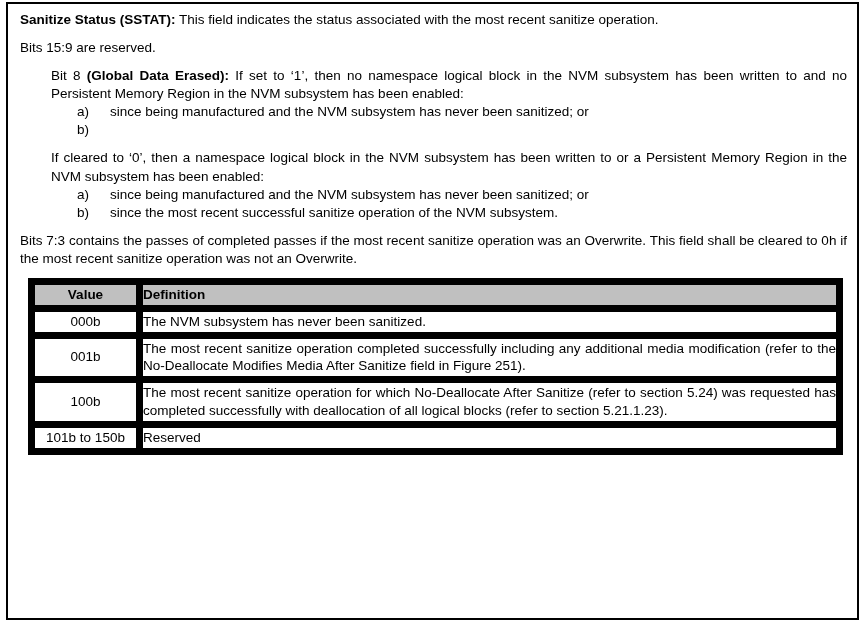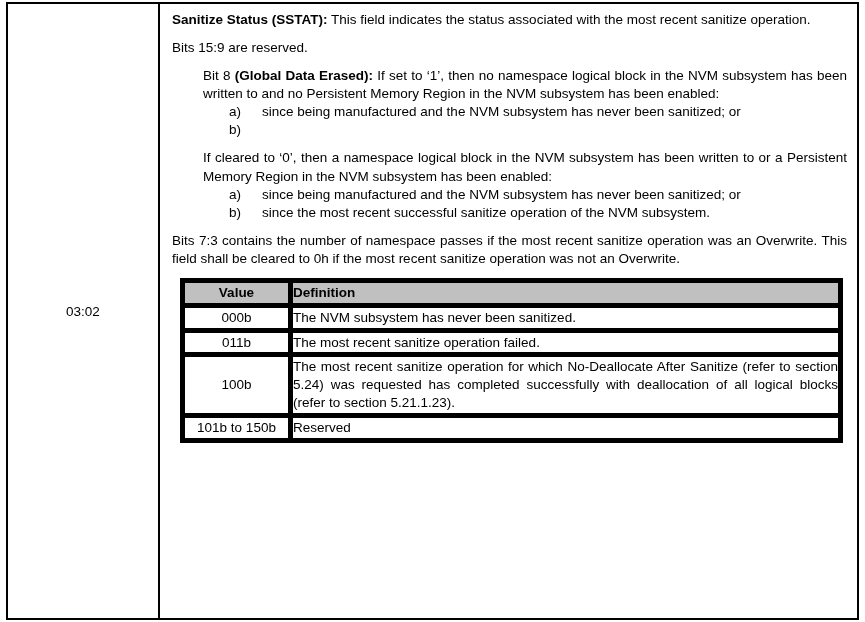--- a/index.html
+++ b/index.html
@@ -54,21 +54,21 @@
   }
   .list-text { flex: 1 1 auto; }
   .sstat-table {
     border-collapse: collapse;
     margin: 4px 0 0 8px;
     width: calc(100% - 12px);
     font-size: 13.5px;
     line-height: 1.32;
   }
   .sstat-table th, .sstat-table td {
-    border: 5px solid #000000;
+    border: 7px solid #000000;
     padding: 1px 0;
     vertical-align: middle;
   }
   .sstat-table th {
     background: #c0c0c0;
     font-weight: bold;
   }
   .sstat-table th.col-value {
     width: 108px;
     text-align: center;
@@ -76,23 +76,20 @@
   .sstat-table th.col-def { text-align: left; }
   .sstat-table td.val { text-align: center; }
   .sstat-table td.def { text-align: justify; }
 </style>
 </head>
 <body>
 
 <div class="page">
   <div class="figure-row">
 
-    <div class="cell-bytes">
-      <span>03:02</span>
-    </div>
 
     <div class="cell-desc">
 
       <p class="para"><strong>Sanitize Status (SSTAT):</strong><span> This field indicates the status associated with the most recent sanitize operation.</span></p>
 
       <p class="para">Bits 15:9 are reserved.</p>
 
       <p class="para tight"><span>Bit 8 </span><strong>(Global Data Erased):</strong><span> If set to ‘1’, then no namespace logical block in the NVM subsystem has been written to and no Persistent Memory Region in the NVM subsystem has been enabled:</span></p>
 
       <div class="sublist">
@@ -111,38 +108,38 @@
         <div class="list-item">
           <span class="list-marker">a)</span>
           <span class="list-text">since being manufactured and the NVM subsystem has never been sanitized; or</span>
         </div>
         <div class="list-item">
           <span class="list-marker">b)</span>
           <span class="list-text">since the most recent successful sanitize operation of the NVM subsystem.</span>
         </div>
       </div>
 
-      <p class="para">Bits 7:3 contains the number of namespace passes if the most recent sanitize operation was an Overwrite. This field shall be cleared to 0h if the most recent sanitize operation was not an Overwrite.</p>
+      <p class="para">Bits 7:3 contains the passes of completed passes if the most recent sanitize operation was an Overwrite. This field shall be cleared to 0h if the most recent sanitize operation was not an Overwrite.</p>
 
 
       <table class="sstat-table">
         <thead>
           <tr>
             <th class="col-value">Value</th>
             <th class="col-def">Definition</th>
           </tr>
         </thead>
         <tbody>
           <tr>
             <td class="val">000b</td>
             <td class="def">The NVM subsystem has never been sanitized.</td>
           </tr>
           <tr>
-            <td class="val">011b</td>
-            <td class="def">The most recent sanitize operation failed.</td>
+            <td class="val">001b</td>
+            <td class="def">The most recent sanitize operation completed successfully including any additional media modification (refer to the No-Deallocate Modifies Media After Sanitize field in Figure 251).</td>
           </tr>
           <tr>
             <td class="val">100b</td>
             <td class="def">The most recent sanitize operation for which No-Deallocate After Sanitize (refer to section 5.24) was requested has completed successfully with deallocation of all logical blocks (refer to section 5.21.1.23).</td>
           </tr>
           <tr>
             <td class="val">101b to 150b</td>
             <td class="def">Reserved</td>
           </tr>
         </tbody>

